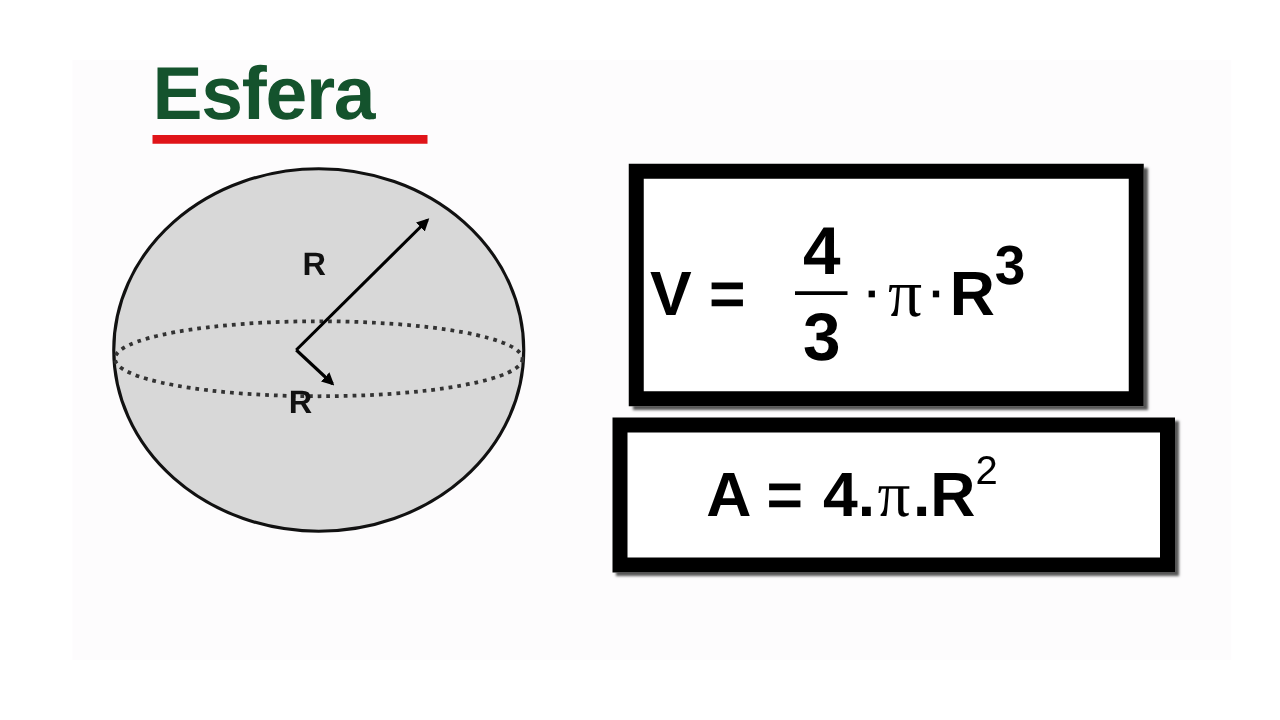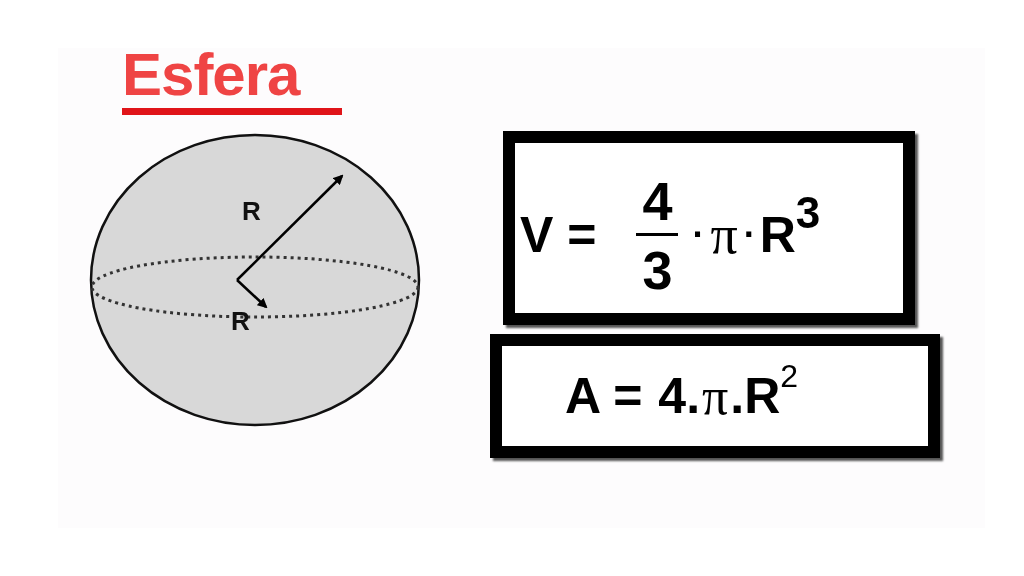--- a/index.html
+++ b/index.html
@@ -9,21 +9,21 @@
     font-family:"Liberation Sans", sans-serif;
   }
   .canvas {
     position:absolute; left:58px; top:48px; width:927px; height:480px;
     background:#fdfcfd;
   }
   .title {
     position:absolute; left:122px; top:40px;
     font-family:"Liberation Sans", sans-serif;
     font-weight:bold; font-size:60px; line-height:70px;
-    color:#ef4444; letter-spacing:-1px;
+    color:#14532d; letter-spacing:-1px;
   }
   .title-underline {
     position:absolute; left:122px; top:108px; width:220px; height:7px;
     background:#e01419;
   }
   svg.sphere { position:absolute; left:0; top:0; }
   .r-label {
     position:absolute; font-weight:bold; font-size:26px; color:#111;
     font-family:"Liberation Sans", sans-serif;
   }

